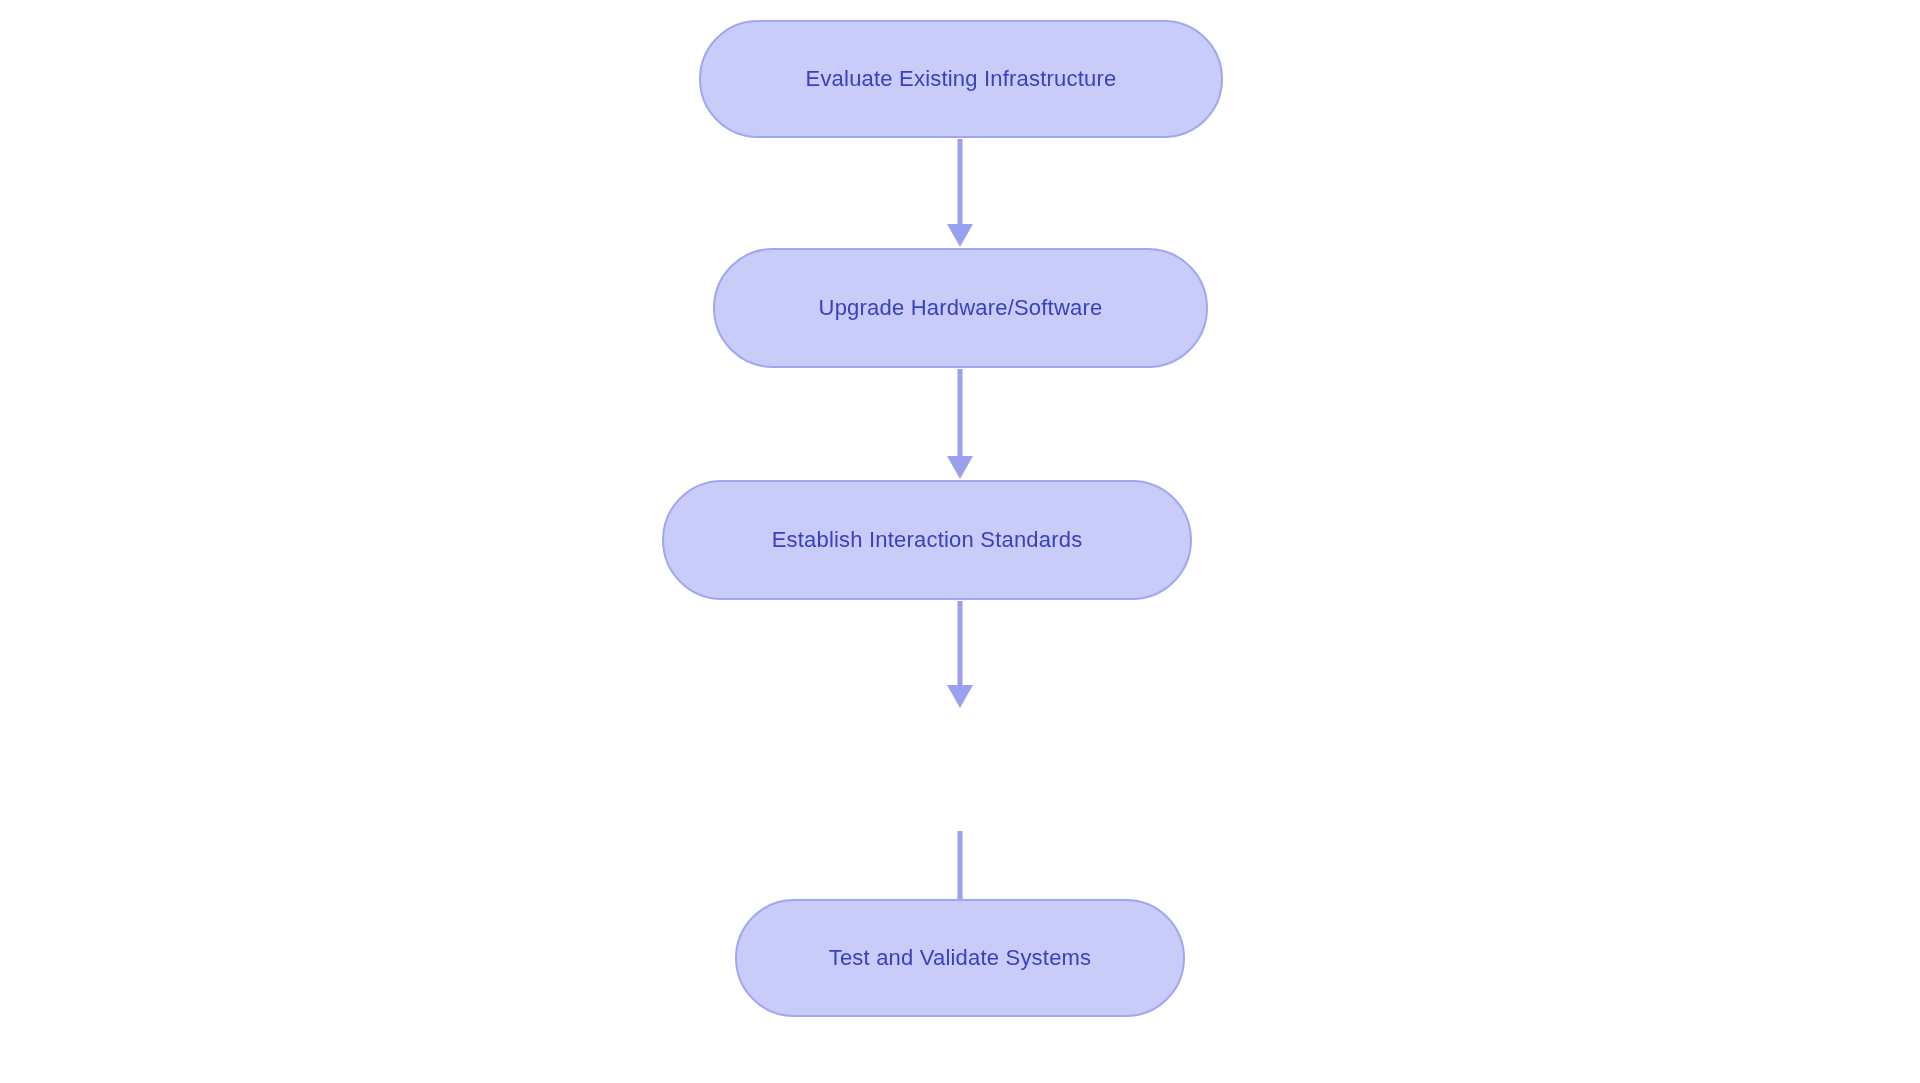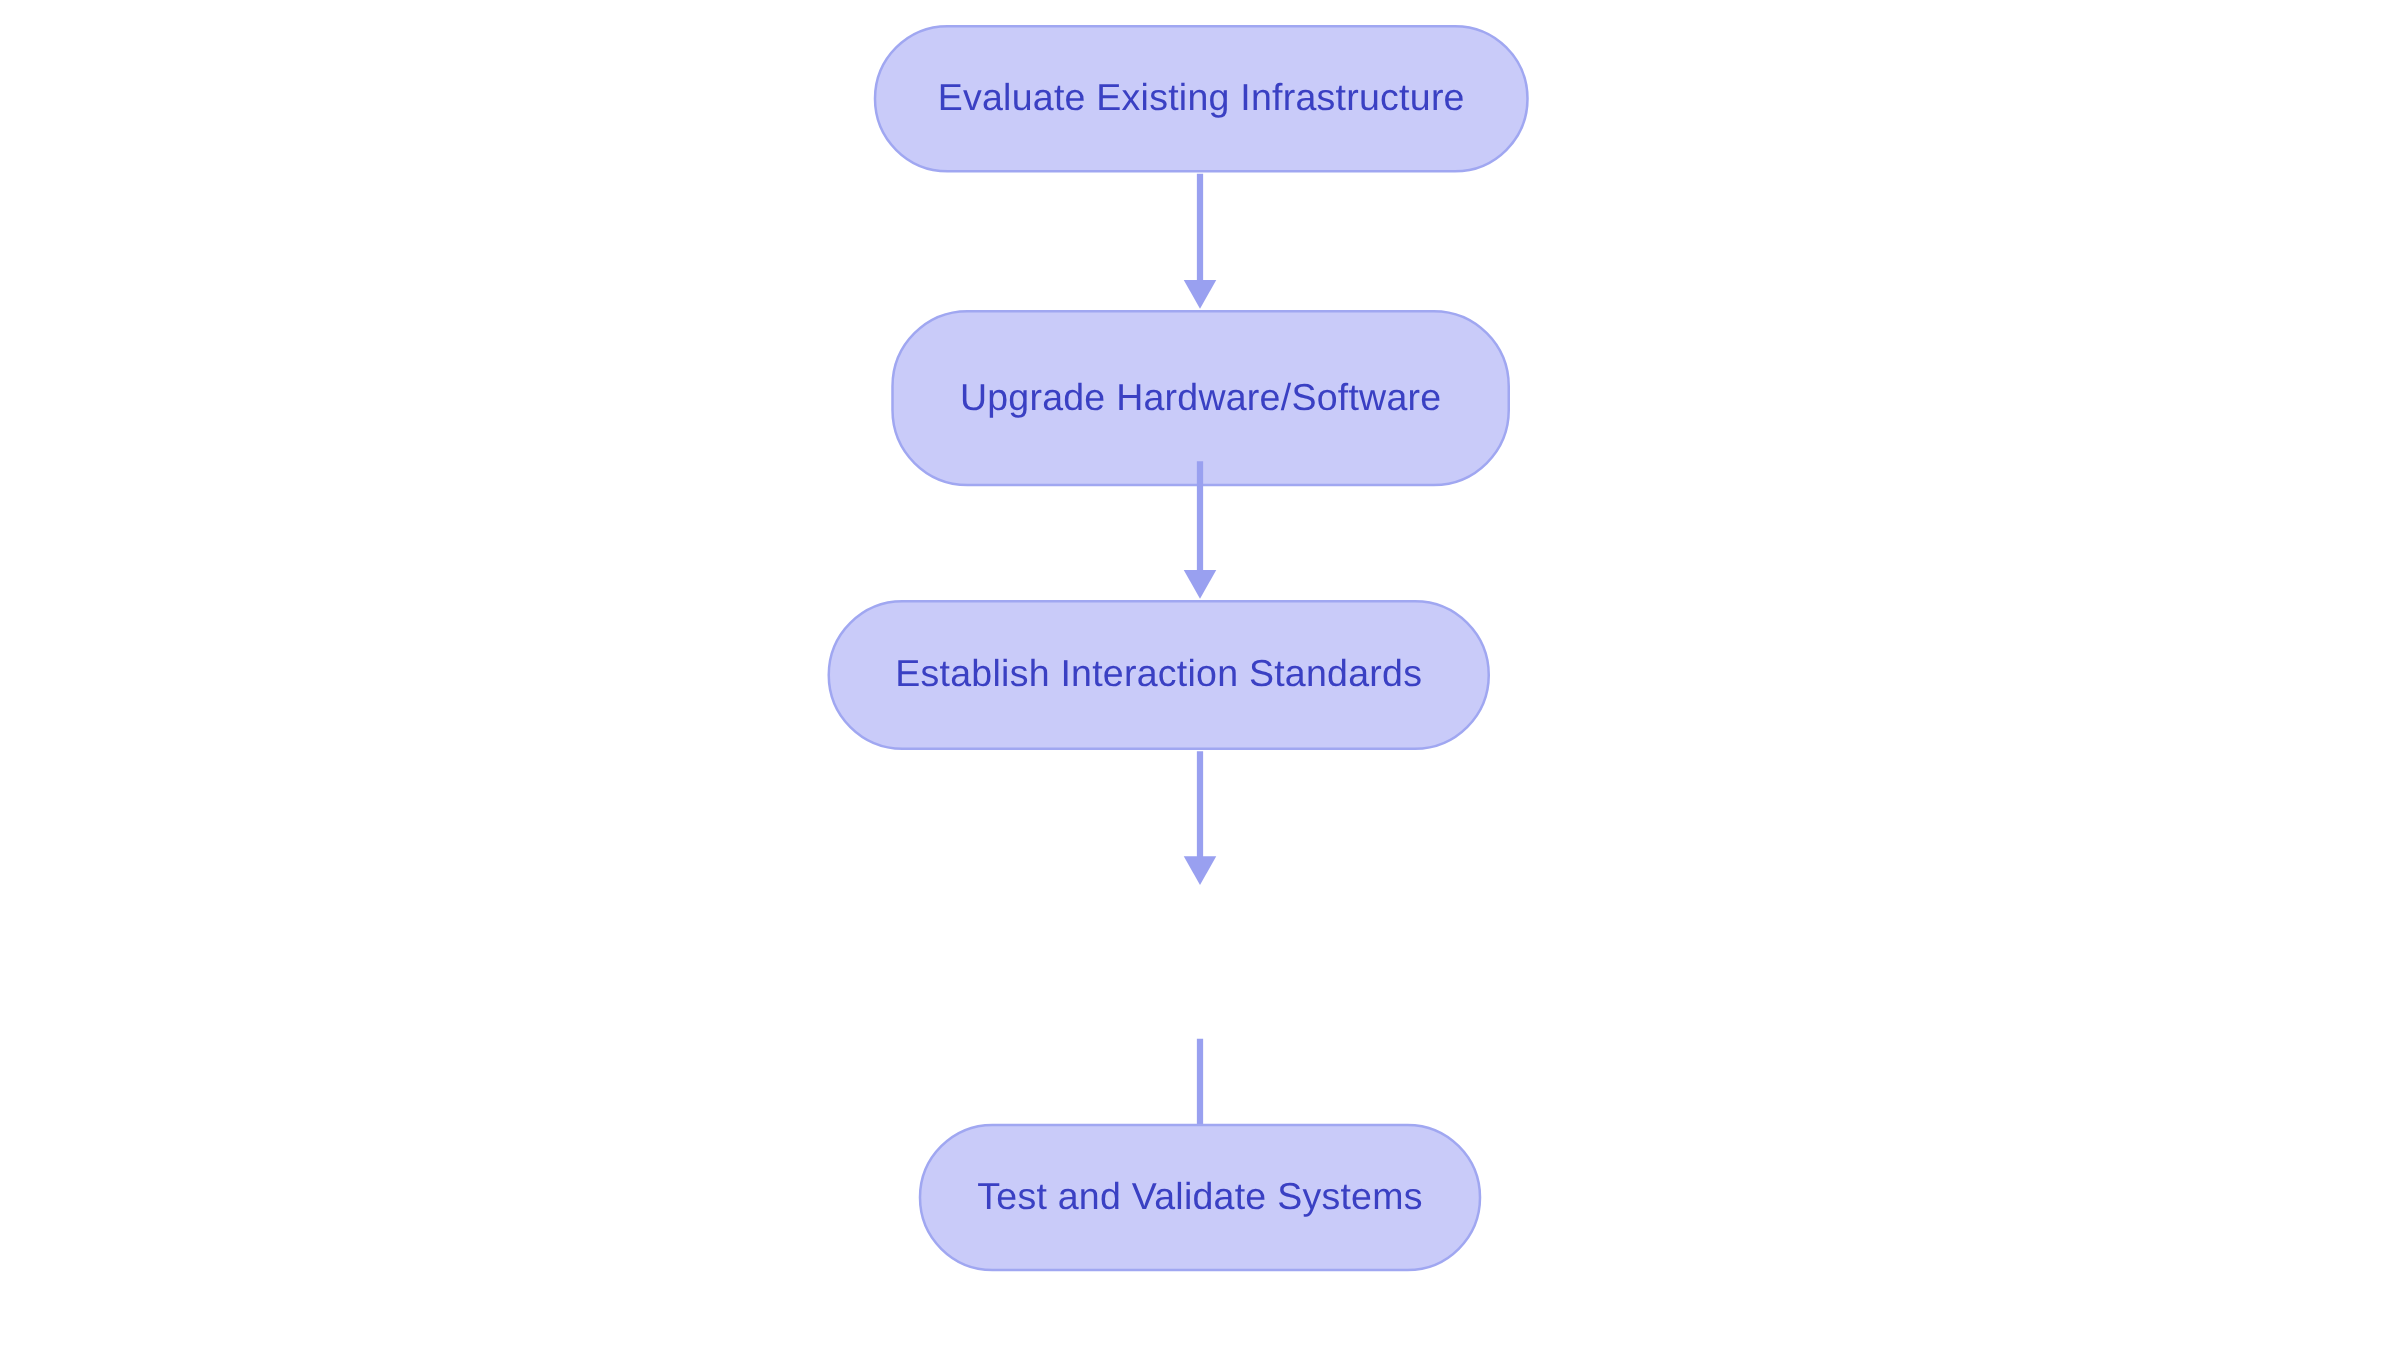--- a/index.html
+++ b/index.html
@@ -19,27 +19,27 @@
     position: absolute;
     box-sizing: border-box;
     display: flex;
     align-items: center;
     justify-content: center;
     text-align: center;
     background: var(--node-fill, #c9cbf9);
     border: 2px solid var(--node-border, #a0a7f1);
     border-radius: 61px;
     color: var(--node-text, #3a40c3);
-    font-size: 30px;
+    font-size: 22px;
     font-weight: 400;
     letter-spacing: 0.2px;
     white-space: nowrap;
   }
   .n1 { left: 699px; top: 20px;  width: 524px; height: 118px; }
-  .n2 { left: 713px; top: 248px; width: 495px; height: 141px; }
+  .n2 { left: 713px; top: 248px; width: 495px; height: 120px; }
   .n3 { left: 662px; top: 480px; width: 530px; height: 120px; }
   .n4 { left: 734px; top: 709px; width: 453px; height: 121px; }
   .n5 { left: 735px; top: 899px; width: 450px; height: 118px; }
 
   .arrow {
     position: absolute;
     left: 946px;   
     width: 28px;
   }
   .a1 { top: 139px; height: 108px; }

